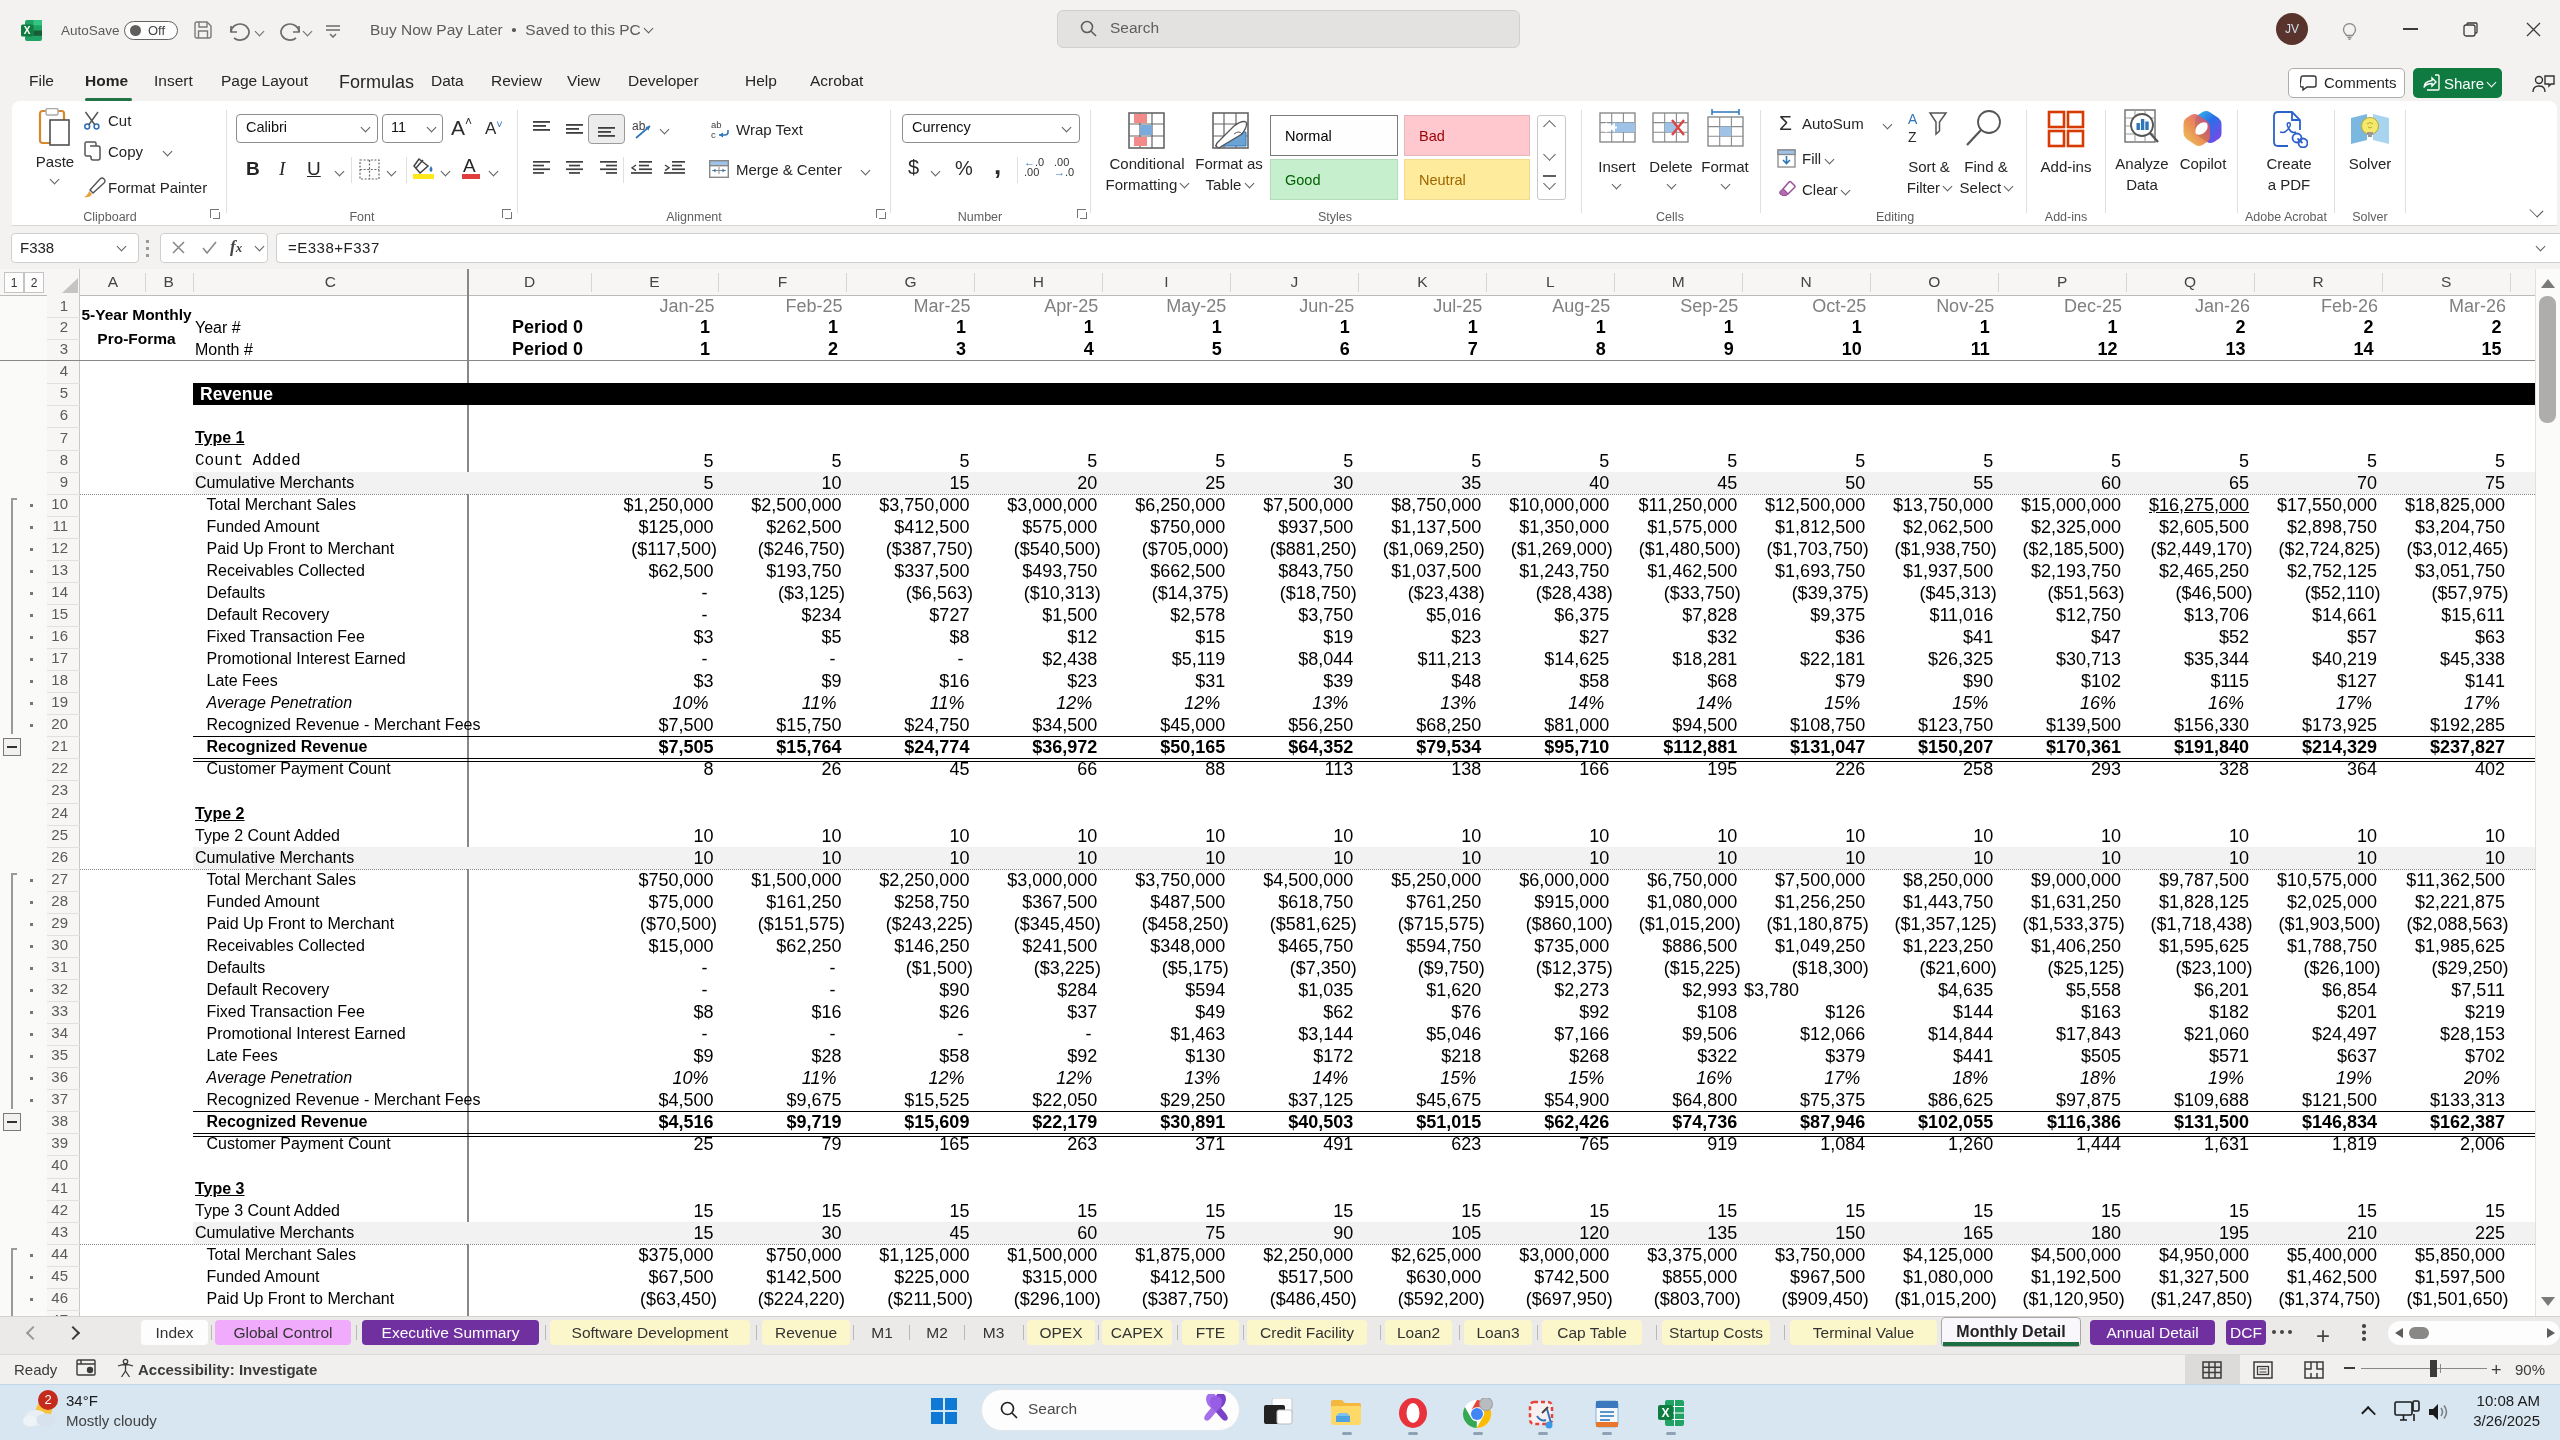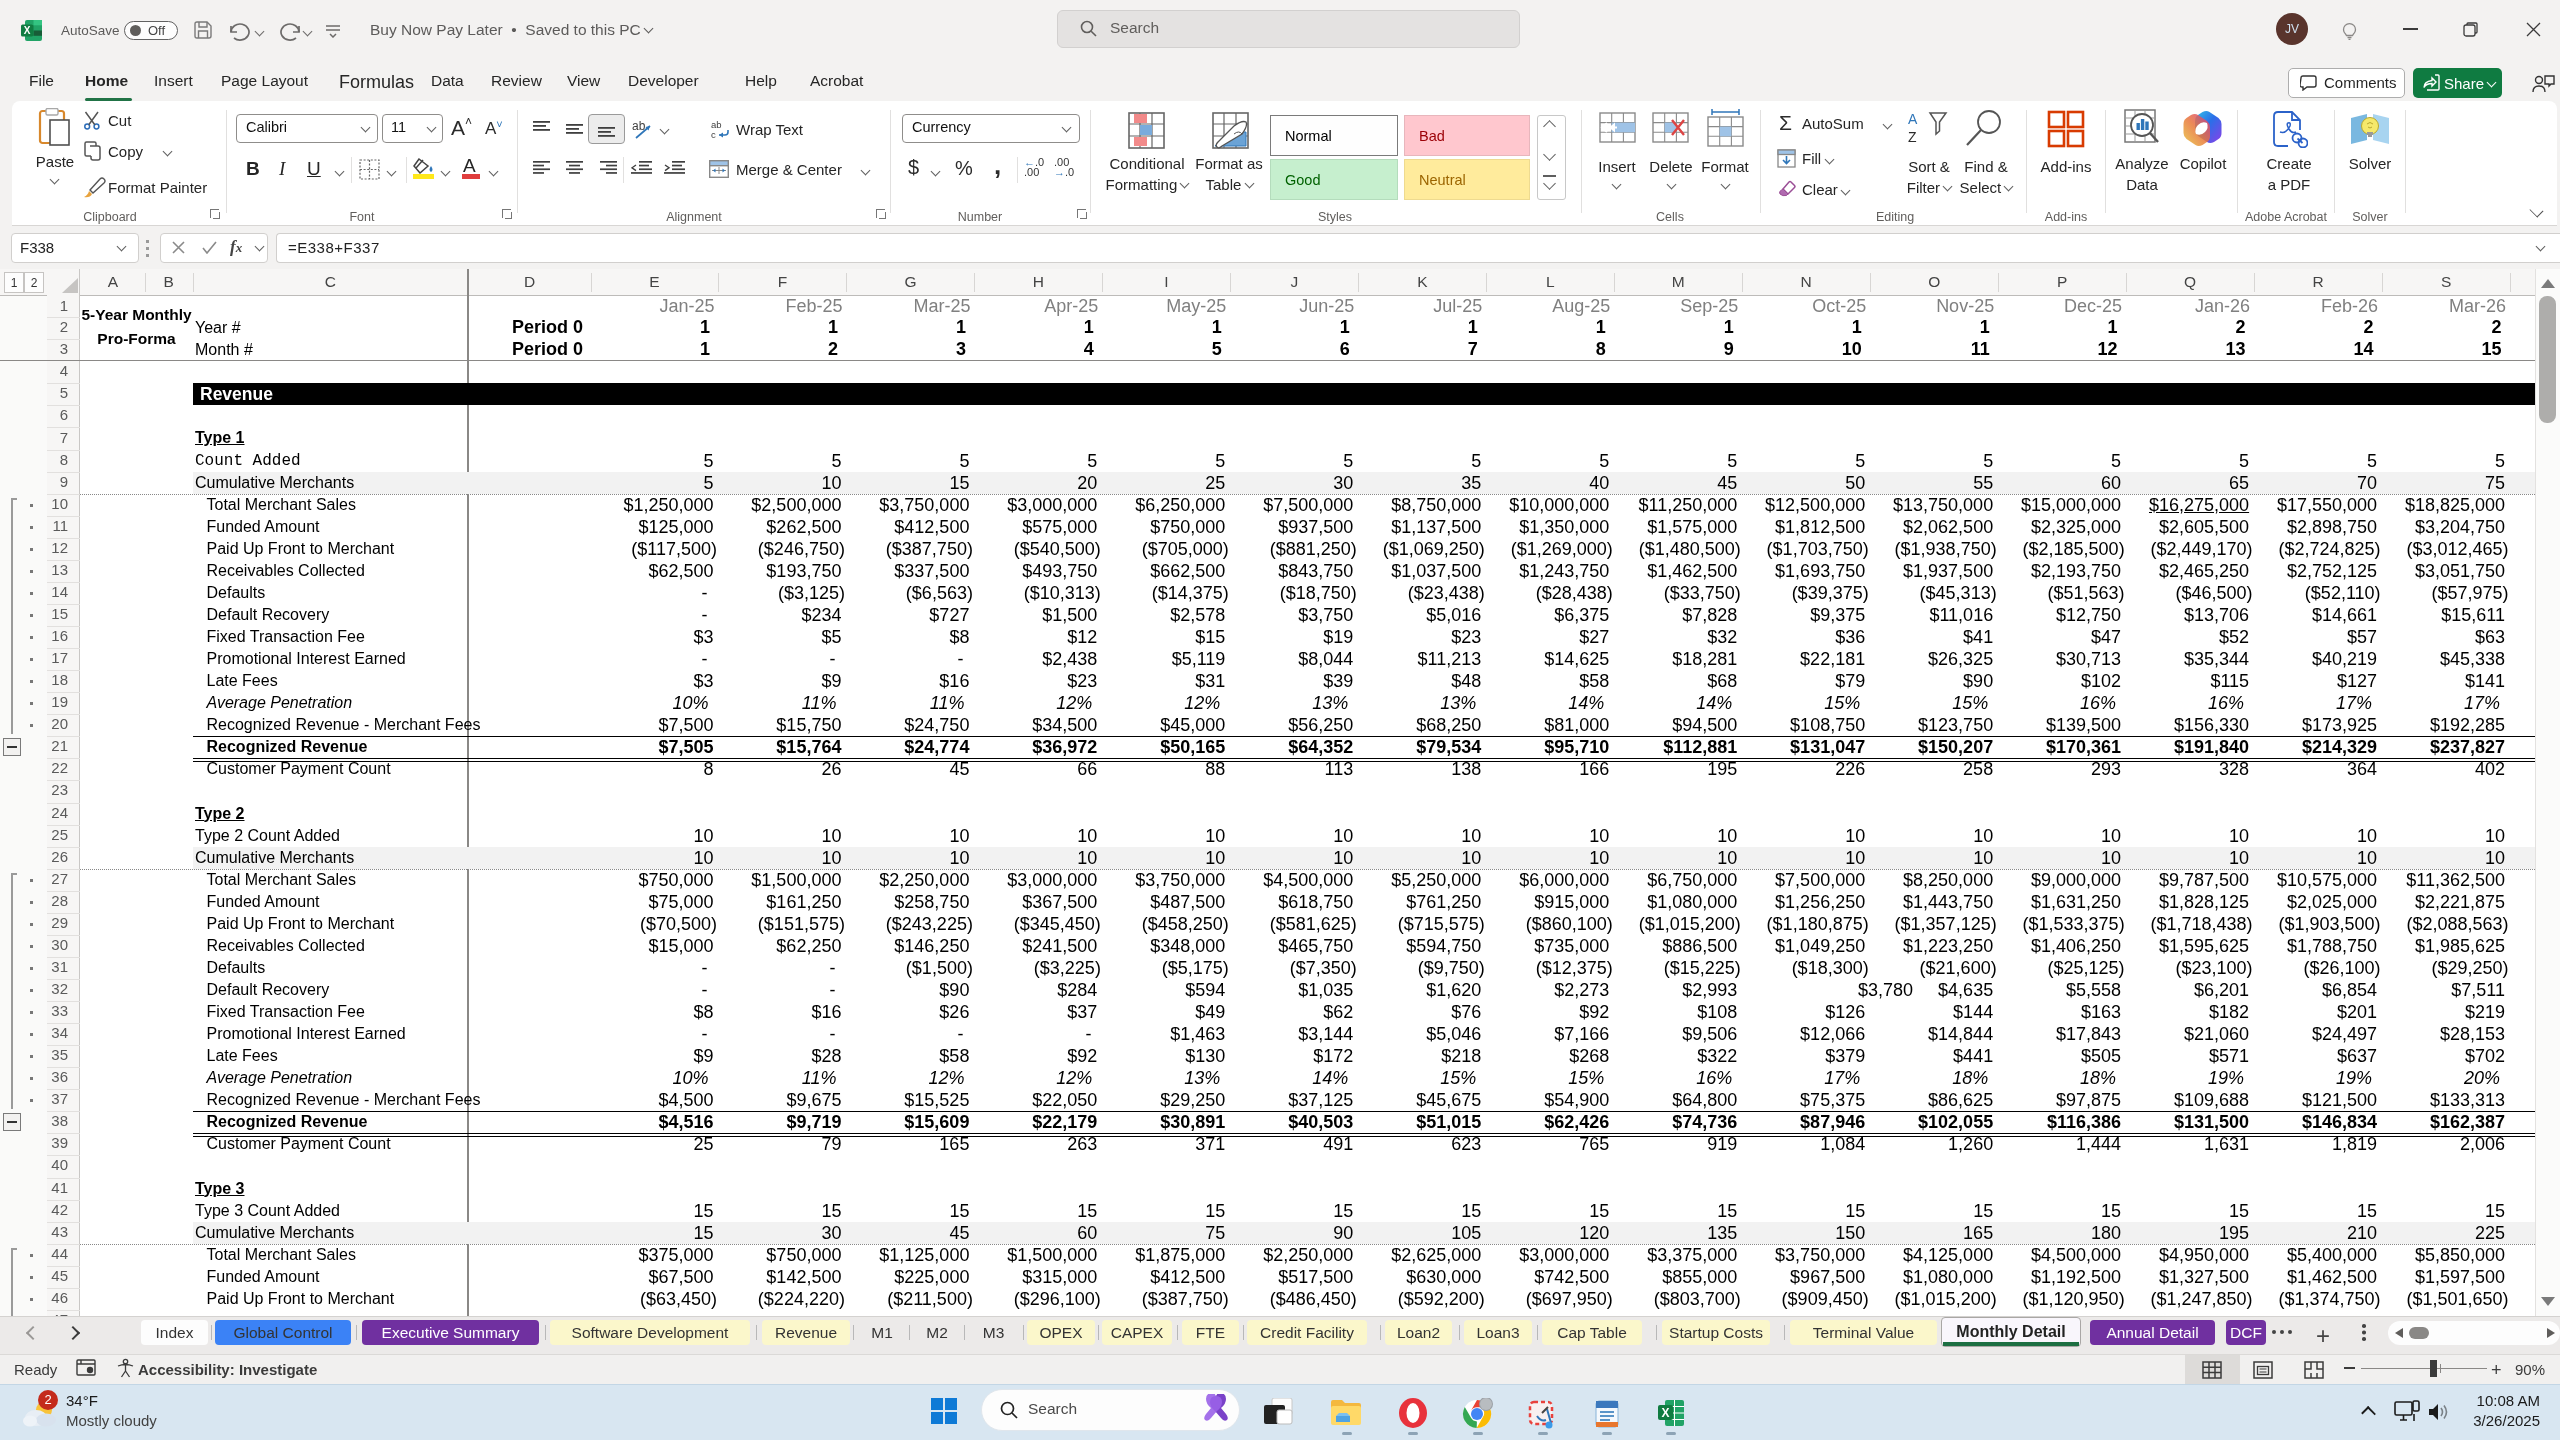--- a/index.html
+++ b/index.html
@@ -1038,21 +1038,21 @@
     <span class="clbl" style="left:206.5px;">Default Recovery</span>
     <span class="cellv" style="left:592.5px;width:114.97px;">-</span>
     <span class="cellv" style="left:720.47px;width:114.97px;">-</span>
     <span class="cellv" style="left:848.44px;width:120.97px;">$90</span>
     <span class="cellv" style="left:976.41px;width:120.97px;">$284</span>
     <span class="cellv" style="left:1104.38px;width:120.97px;">$594</span>
     <span class="cellv" style="left:1232.35px;width:120.97px;">$1,035</span>
     <span class="cellv" style="left:1360.32px;width:120.97px;">$1,620</span>
     <span class="cellv" style="left:1488.29px;width:120.97px;">$2,273</span>
     <span class="cellv" style="left:1616.26px;width:120.97px;">$2,993</span>
-    <span class="cellv" style="left:1825px;width:120.97px;text-align:center;">$3,780</span>
+    <span class="cellv" style="left:1678px;width:120.97px;">$3,780</span>
     <span class="cellv" style="left:1872.2px;width:120.97px;">$4,635</span>
     <span class="cellv" style="left:2000.17px;width:120.97px;">$5,558</span>
     <span class="cellv" style="left:2128.14px;width:120.97px;">$6,201</span>
     <span class="cellv" style="left:2256.1099999999997px;width:120.97px;">$6,854</span>
     <span class="cellv" style="left:2384.08px;width:120.97px;">$7,511</span>
   </div>
 <div class="ab" style="left:0;top:1001.04px;width:2560px;height:22.06px">
     <span class="clbl" style="left:206.5px;">Fixed Transaction Fee</span>
     <span class="cellv" style="left:592.5px;width:120.97px;">$8</span>
     <span class="cellv" style="left:720.47px;width:120.97px;">$16</span>
@@ -1304,21 +1304,21 @@
 <div class="gdot" style="top:1275.76px"></div>
 <div class="gdot" style="top:1297.82px"></div>
 <div class="ab" style="left:2535px;top:269px;width:25px;height:1047px;background:#fbfbfa;border-left:1px solid #e3e1df"></div>
 <div class="ab" style="left:2541px;top:279px;width:0;height:0;border-left:7px solid transparent;border-right:7px solid transparent;border-bottom:9px solid #7a7a7a"></div>
 <div class="ab" style="left:2539px;top:296px;width:17px;height:127px;background:#aeadab;border-radius:8px"></div>
 <div class="ab" style="left:2541px;top:1297px;width:0;height:0;border-left:7px solid transparent;border-right:7px solid transparent;border-top:9px solid #7a7a7a"></div>
 <div class="ab" style="left:0;top:1316px;width:2560px;height:38px;background:#eceae9;border-top:1px solid #d4d2d0"></div>
 <div class="ab" style="left:28px;top:1324px;width:10px;height:10px;border-left:2px solid #9a9896;border-bottom:2px solid #9a9896;transform:rotate(45deg);top:1328px"></div>
 <div class="ab" style="left:68px;top:1328px;width:10px;height:10px;border-right:2px solid #3b3b3b;border-top:2px solid #3b3b3b;transform:rotate(45deg)"></div>
 <div class="tabchip" style="left:141px;width:67px;background:#fdfdfd">Index</div>
-<div class="tabchip" style="left:215px;width:136px;background:#3b82f6">Global Control</div>
+<div class="tabchip" style="left:215px;width:136px;background:#f0abfc">Global Control</div>
 <div class="tabchip" style="left:362px;width:177px;background:#7030a0;color:#fff">Executive Summary</div>
 <div class="tabchip" style="left:550px;width:200px;background:#fbf7cb">Software Development</div>
 <div class="tabchip" style="left:762px;width:88px;background:#fbf7cb">Revenue</div>
 <div class="tabchip" style="left:857px;width:50px">M1</div>
 <div class="tabchip" style="left:912px;width:50px">M2</div>
 <div class="tabchip" style="left:967px;width:53px">M3</div>
 <div class="tabchip" style="left:1027px;width:68px;background:#fbf7cb">OPEX</div>
 <div class="tabchip" style="left:1102px;width:70px;background:#fbf7cb">CAPEX</div>
 <div class="tabchip" style="left:1182px;width:57px;background:#fbf7cb">FTE</div>
 <div class="tabchip" style="left:1247px;width:120px;background:#fbf7cb">Credit Facility</div>

